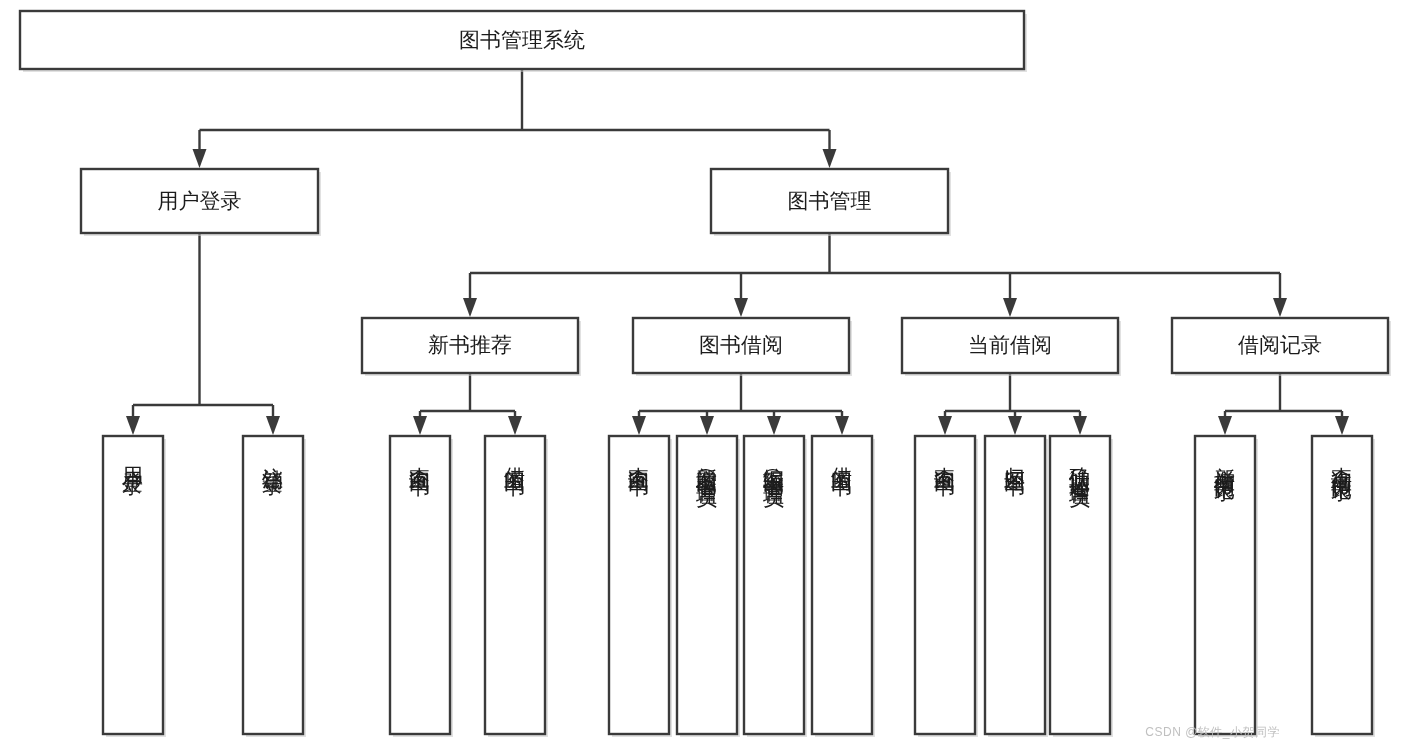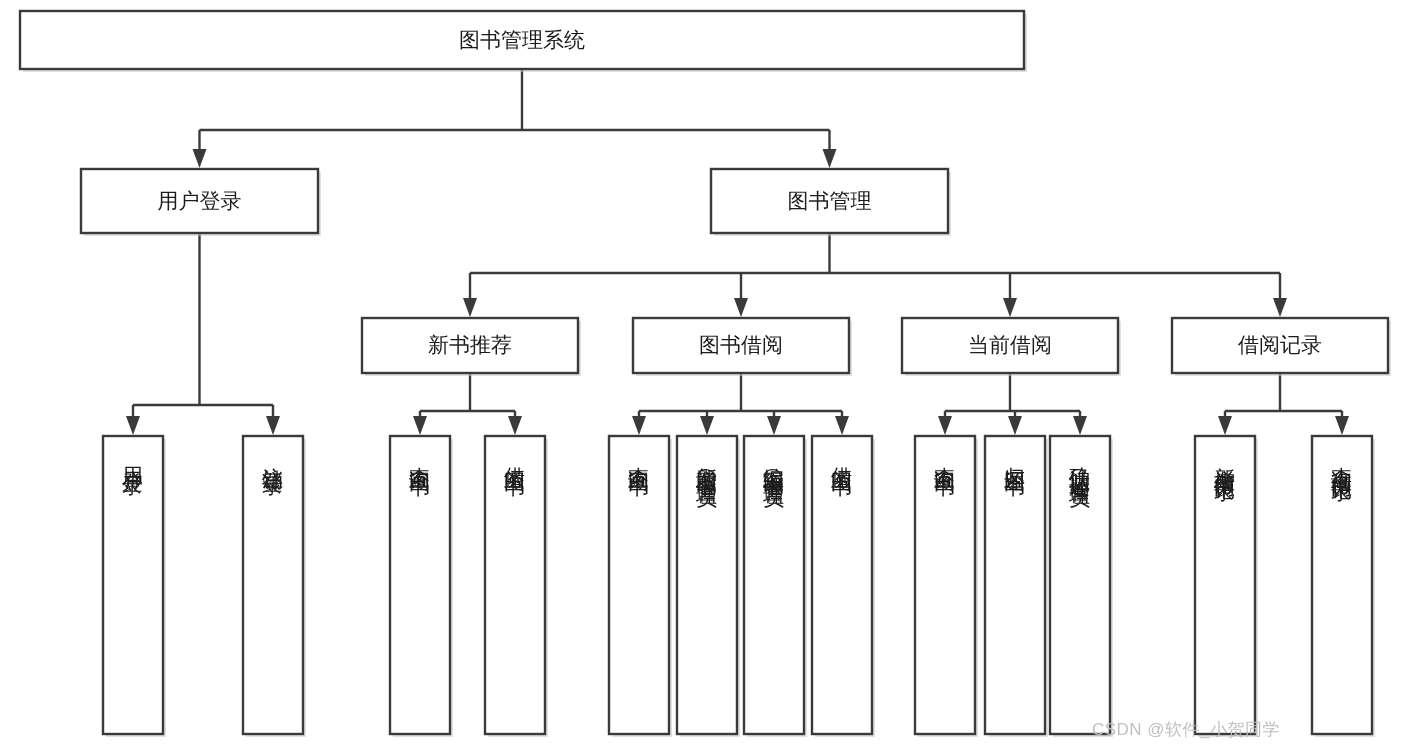--- a/index.html
+++ b/index.html
@@ -72,21 +72,21 @@
     line-height: 1;
     letter-spacing: 3px;
     color: #1c1c1c;
     white-space: nowrap;
   }
   .watermark {
     position: absolute;
     right: 10px;
     bottom: 6px;
     color: #c0c0c0;
-    font-size: 17px;
+    font-size: 12px;
     font-family: "Liberation Sans", "DejaVu Sans", sans-serif;
     letter-spacing: 0.5px;
     user-select: none;
   }
 </style>
 </head>
 <body>
 
 <div id="diagram-root">
   <svg id="tree-svg" viewBox="0 0 1405 747" preserveAspectRatio="none" xmlns="http://www.w3.org/2000/svg">

